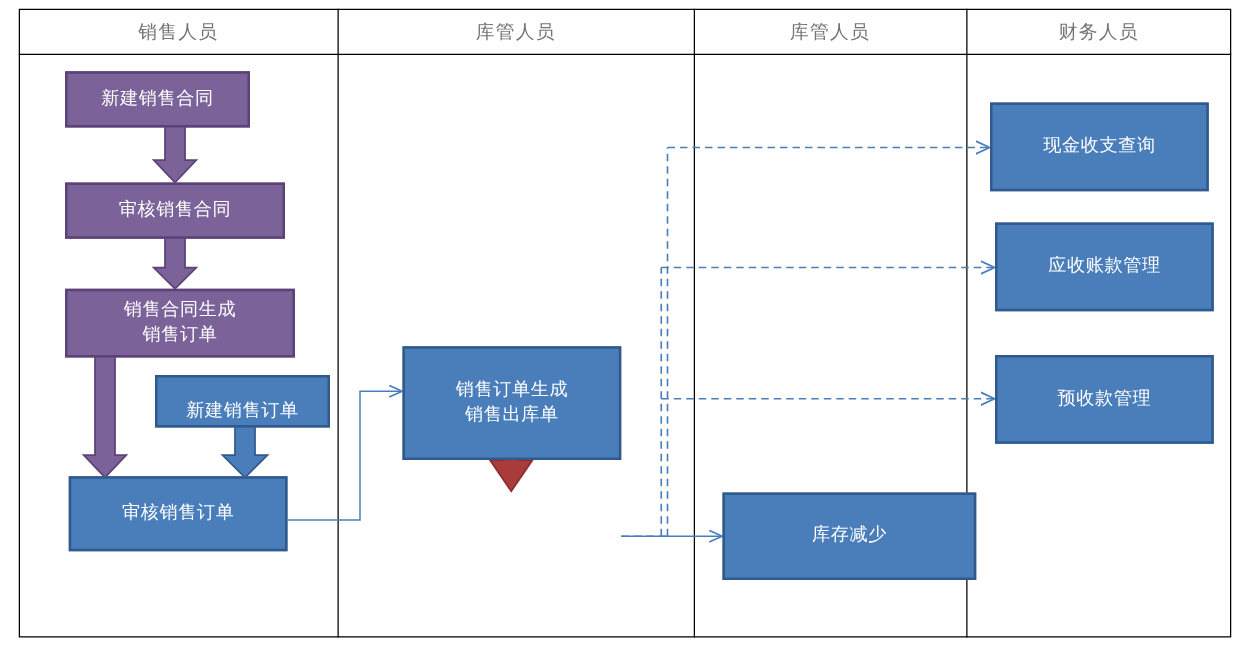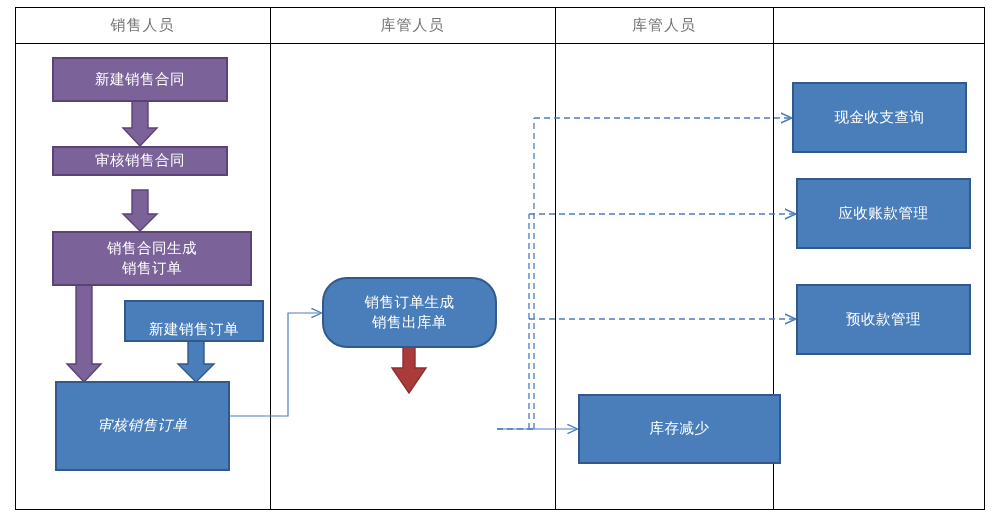--- a/index.html
+++ b/index.html
@@ -44,20 +44,21 @@
 
   <div class="lane-frame"></div>
   <div class="lane-vline" style="left:270px;top:7px;"></div>
   <div class="lane-vline" style="left:555px;top:7px;"></div>
   <div class="lane-vline" style="left:773px;top:7px;"></div>
   <div class="lane-hline" style="left:15px;top:43px;"></div>
 
   <div class="lane-header" style="left:15px;width:255px;">销售人员</div>
   <div class="lane-header" style="left:270px;width:285px;">库管人员</div>
   <div class="lane-header" style="left:555px;width:218px;">库管人员</div>
+  <div class="lane-header" style="left:773px;width:212px;">财务人员</div>
 
   <svg id="wires" viewBox="0 0 998 519">
     <defs>
       <marker id="mk-thin" markerWidth="9" markerHeight="9" refX="8" refY="4.5" orient="auto">
         <path d="M0,0.6 L8.6,4.5 L0,8.4" fill="none" stroke="#4a7ebb" stroke-width="1.1"></path>
       </marker>
       <marker id="mk-dash" markerWidth="9" markerHeight="9" refX="8" refY="4.5" orient="auto">
         <path d="M0,0.6 L8.6,4.5 L0,8.4" fill="none" stroke="#4a7ebb" stroke-width="1.1"></path>
       </marker>
     </defs>
@@ -105,42 +106,42 @@
 
     <g>
       <path d="M529,214 L795,214" fill="none" stroke="#4a7ebb" stroke-width="1.3" stroke-dasharray="6,4" marker-end="url(#mk-dash)"></path>
     </g>
 
     <g>
       <path d="M529,319 L795,319" fill="none" stroke="#4a7ebb" stroke-width="1.3" stroke-dasharray="6,4" marker-end="url(#mk-dash)"></path>
     </g>
   </svg>
 
-  <div class="node purple" style="left:52px;top:57px;width:176px;height:45px;align-items:center;">
+  <div class="node purple" style="left:52px;top:57px;width:148px;height:45px;align-items:center;">
     <span class="lbl">新建销售合同</span>
   </div>
 
-  <div class="node purple" style="left:52px;top:146px;width:176px;height:30px;">
+  <div class="node purple" style="left:52px;top:146px;width:176px;height:45px;">
     <span class="lbl">审核销售合同</span>
   </div>
 
-  <div class="node purple" style="left:52px;top:231px;width:200px;height:55px;">
+  <div class="node purple" style="left:52px;top:231px;width:184px;height:55px;">
     <span class="lbl">销售合同生成
 销售订单</span>
   </div>
 
   <div class="node blue" style="left:124px;top:300px;width:140px;height:42px;align-items:flex-end;">
     <span class="lbl">新建销售订单</span>
   </div>
 
-  <div class="node blue" style="left:55px;top:381px;width:175px;height:90px;font-style:italic;">
+  <div class="node blue" style="left:55px;top:381px;width:175px;height:60px;">
     <span class="lbl">审核销售订单</span>
   </div>
 
-  <div class="node blue" style="left:322px;top:277px;width:175px;height:71px;border-radius:25px;">
+  <div class="node blue" style="left:322px;top:277px;width:175px;height:91px;">
     <span class="lbl">销售订单生成
 销售出库单</span>
   </div>
 
 
   <div class="node blue" style="left:578px;top:394px;width:203px;height:70px;">
     <span class="lbl">库存减少</span>
   </div>
 
   <div class="node blue" style="left:792px;top:82px;width:175px;height:71px;">

